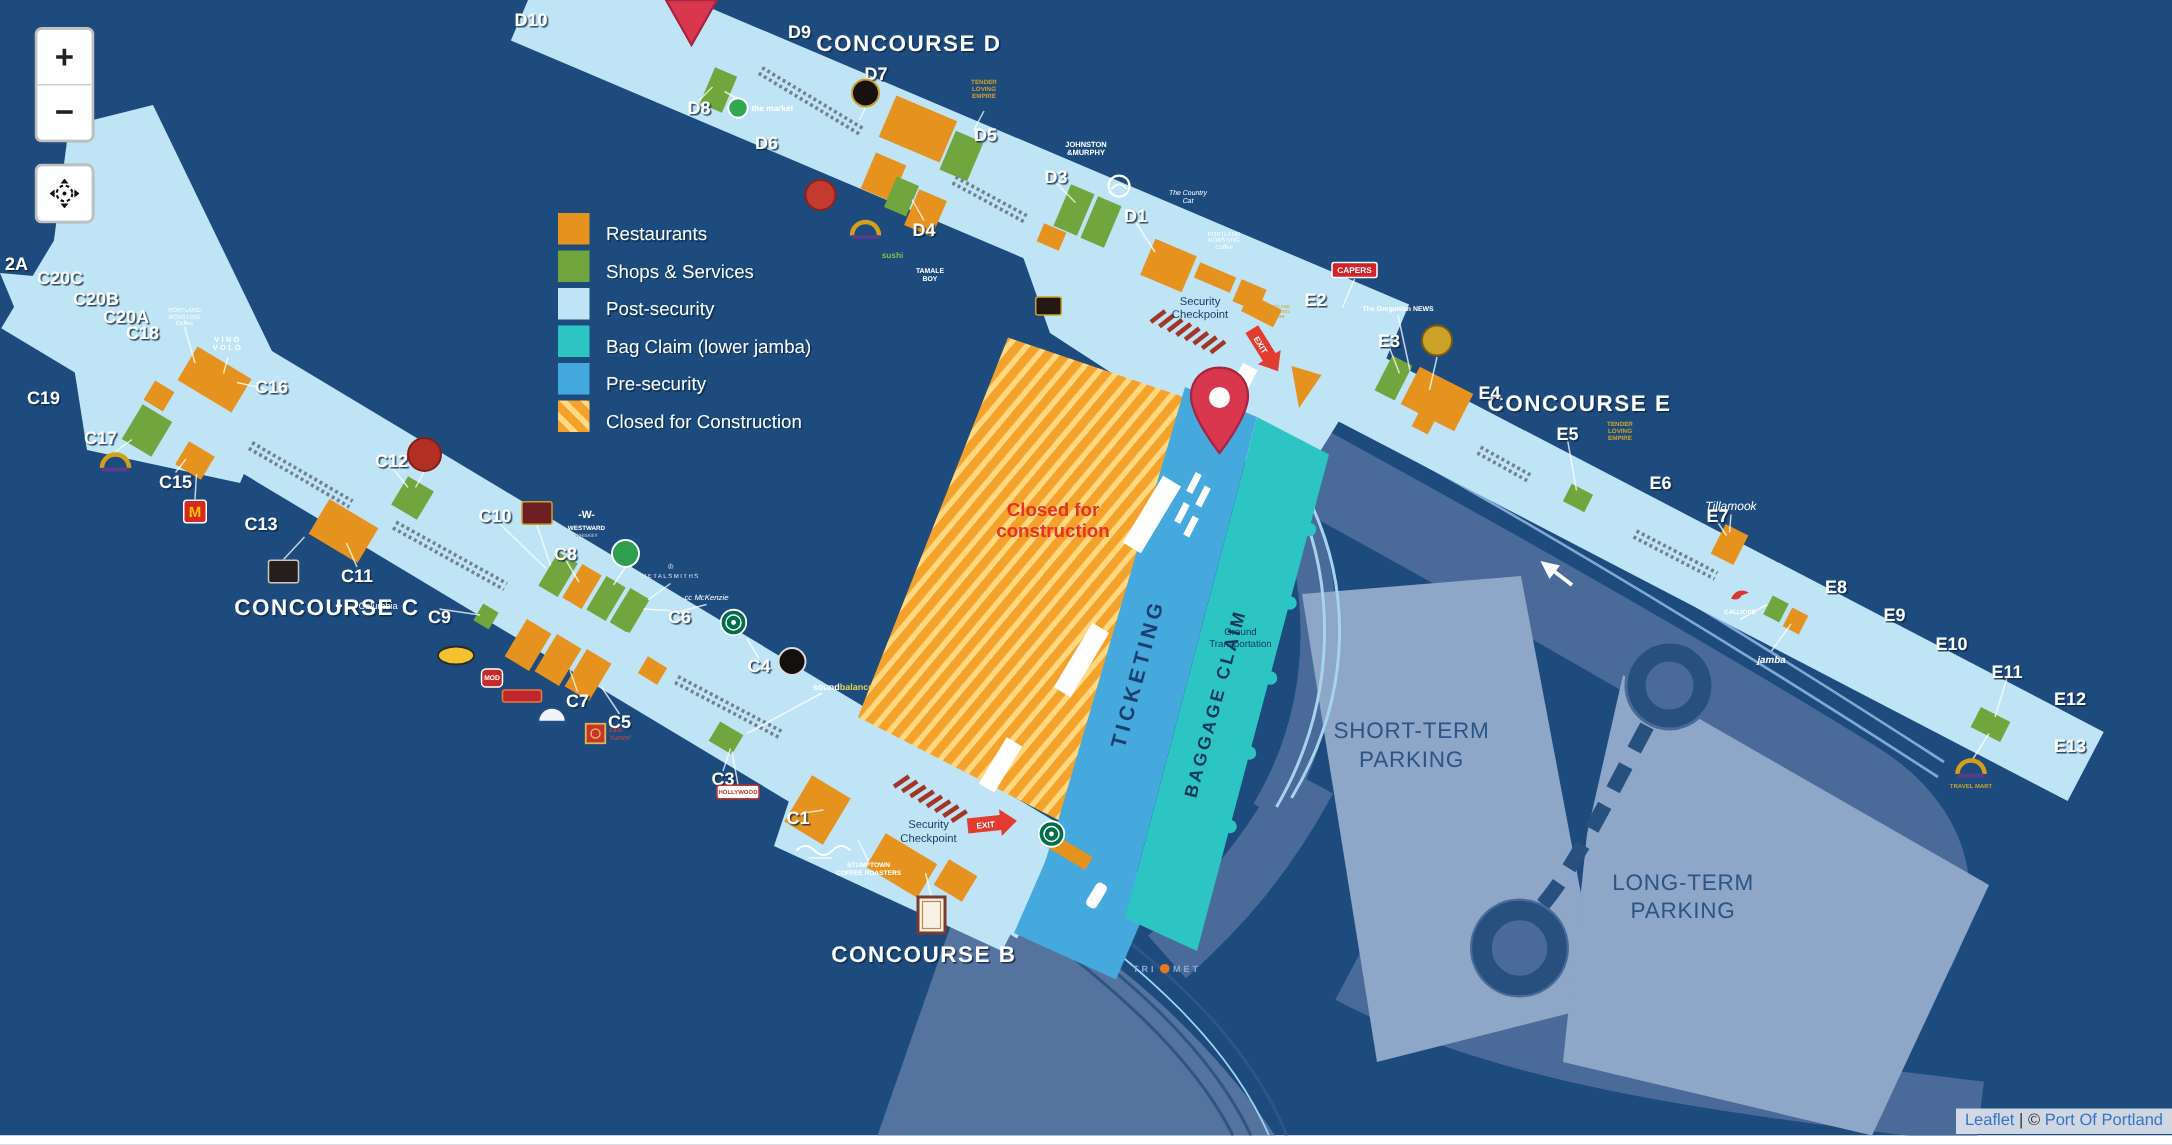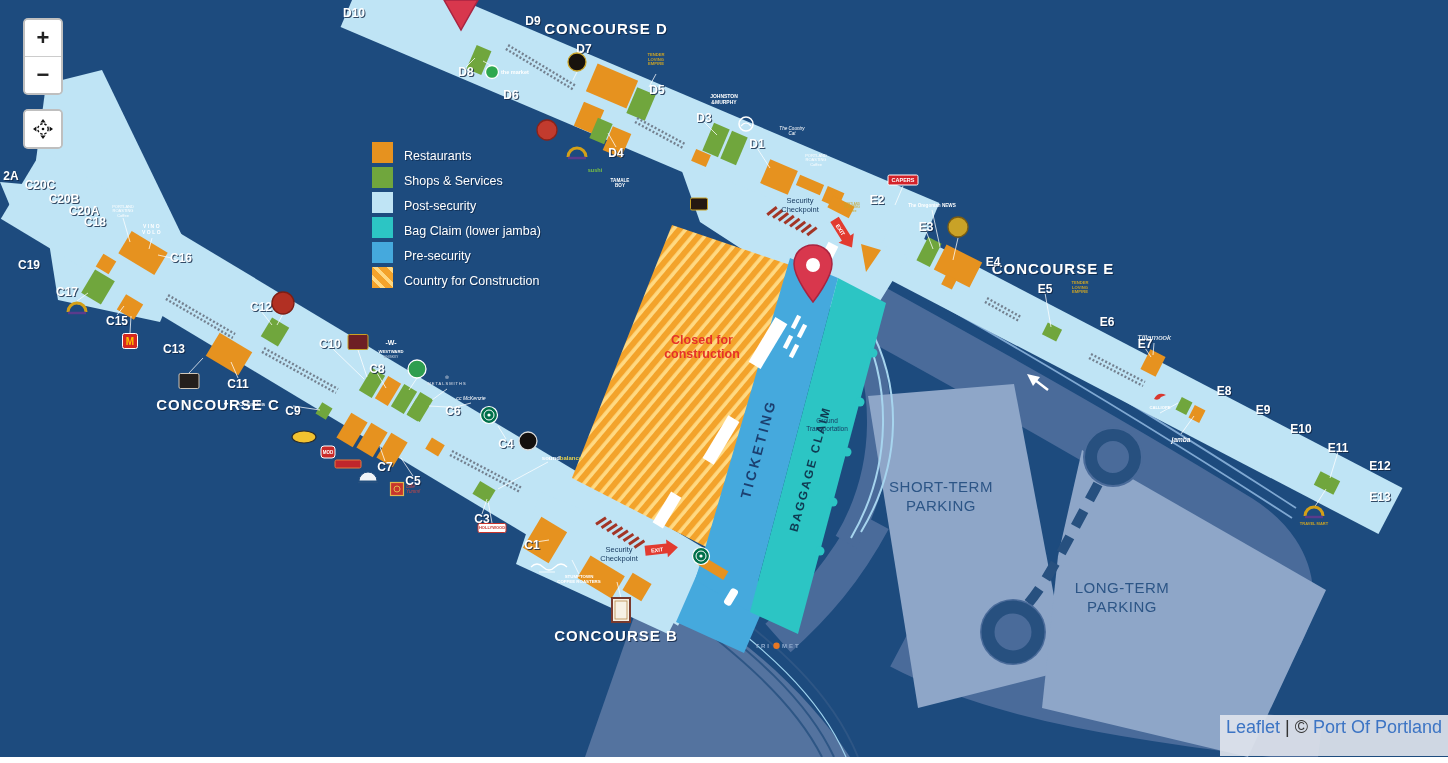--- a/index.html
+++ b/index.html
@@ -15,21 +15,21 @@
   .locatebox{left:23px;top:109px;width:36px;height:36px;}
   .zbtn{display:flex;align-items:center;justify-content:center;width:36px;height:36px;
         font-size:22px;font-weight:bold;color:#222;cursor:pointer;user-select:none;background:#fff;}
   .zbtn + .zbtn{border-top:1px solid #ccc;}
   .legend{position:absolute;left:372px;top:142px;}
   .leg-row{display:flex;align-items:flex-end;margin-bottom:4px;height:21px;}
   .leg-sw{width:21px;height:21px;margin-right:11px;flex:0 0 auto;}
   .leg-lab{color:#ffffff;font-size:12.5px;text-shadow:1px 1px 0 rgba(10,30,60,.6);}
   .sw-construction{background:repeating-linear-gradient(45deg,#f3a32b 0 6px,#ffd982 6px 9.5px);}
   .attribution{position:absolute;right:0;bottom:7px;background:rgba(222,227,236,.92);
-               padding:2px 6px 18px 6px;font-size:18px;color:#333;}
+               padding:2px 6px 3px 6px;font-size:11px;color:#333;}
   .attribution a{color:#3c74c4;text-decoration:none;cursor:pointer;}
 </style>
 </head>
 <body>
 
 <div class="stage">
 
 <svg id="map-svg" width="1448" height="757" viewBox="0 0 1448 757">
   <defs>
     <pattern id="constr" width="9.5" height="9.5" patternUnits="userSpaceOnUse" patternTransform="rotate(40)">
@@ -540,21 +540,21 @@
       <div class="leg-row">
         <span class="leg-sw" style="background: rgb(44, 197, 196);"></span>
         <span class="leg-lab">Bag Claim (lower jamba)</span>
       </div>
       <div class="leg-row">
         <span class="leg-sw" style="background: rgb(69, 169, 221);"></span>
         <span class="leg-lab">Pre-security</span>
       </div>
       <div class="leg-row">
         <span class="leg-sw sw-construction"></span>
-        <span class="leg-lab">Country for Construction</span>
+        <span class="leg-lab">Closed for Construction</span>
       </div>
     </div>
 
 <div class="attribution">
   <a>Leaflet</a>
   <span>|</span>
   <span>©</span>
   <a>Port Of Portland</a>
 </div>
 

